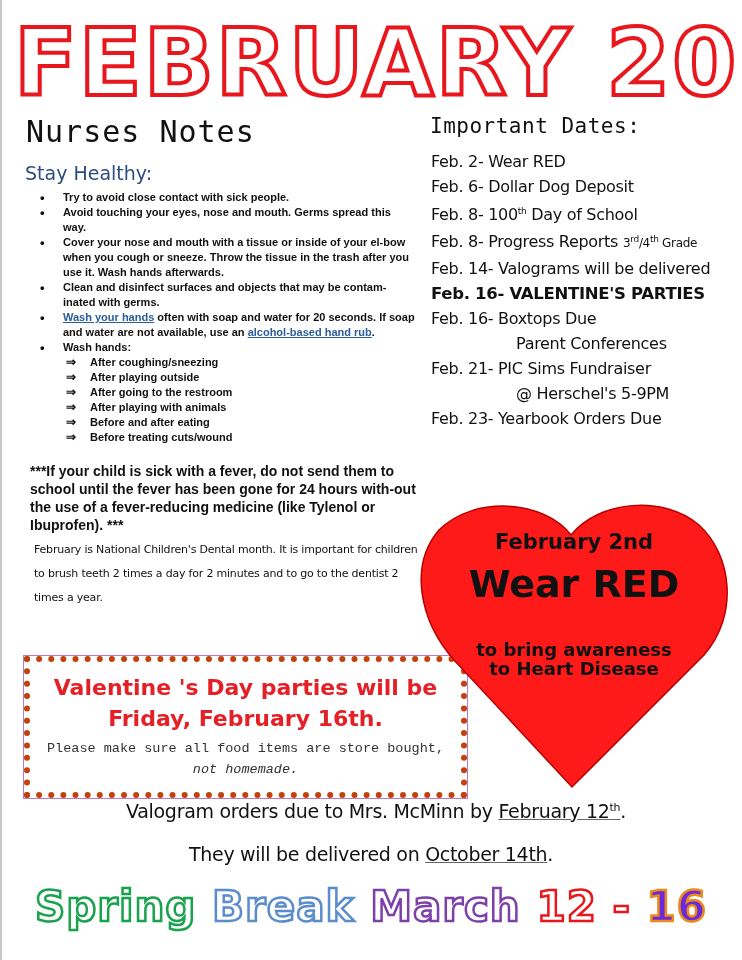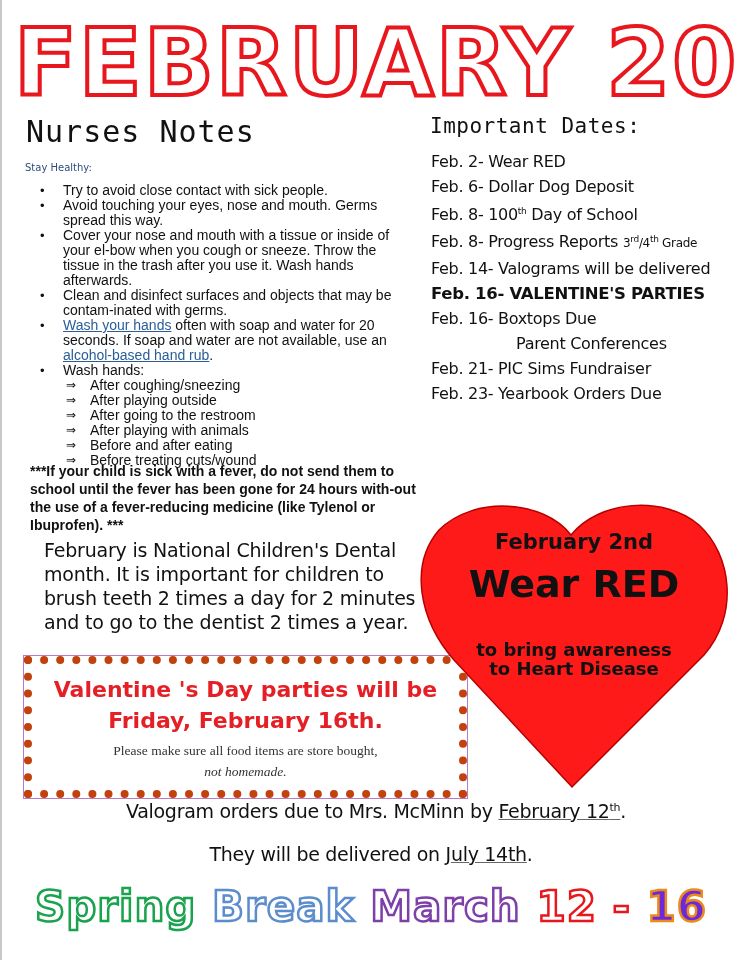--- a/index.html
+++ b/index.html
@@ -20,62 +20,63 @@
     .banner span { display: inline-block; }
 
     
     .nurses-title {
       position: absolute; left: 26px; top: 114px;
       font-family: "DejaVu Sans Mono", monospace; font-size: 30px; color: #111;
       letter-spacing: 1px;
     }
     .stay-healthy {
       position: absolute; left: 25px; top: 162px;
-      font-family: "DejaVu Sans", sans-serif; font-size: 10px; color: #2c4d80;
+      font-family: "DejaVu Sans", sans-serif; font-size: 19px; color: #2c4d80;
     }
     .tips {
-      position: absolute; left: 40px; top: 183px; width: 375px;
-      font-family: "Liberation Sans", sans-serif; font-size: 14px; line-height: 15px; color: #111;
+      position: absolute; left: 40px; top: 190px; width: 375px;
+      font-family: "Liberation Sans", sans-serif; font-size: 11px; line-height: 15px; color: #111;
       list-style: none;
+      font-weight: bold;
     }
     .tips > li { position: relative; padding-left: 23px; }
     .tips > li::before {
       content: "•"; position: absolute; left: 0; top: 0; font-size: 13px;
     }
     .tips a { color: #2a5d98; text-decoration: underline; }
     .subtips { list-style: none; margin-left: 3px; }
     .subtips li { position: relative; padding-left: 24px; }
     .subtips li::before { content: "⇒"; position: absolute; left: 0; font-size: 12px; }
 
     .fever-note {
       position: absolute; left: 30px; top: 462px; width: 388px;
       font-family: "Liberation Sans", sans-serif; font-weight: bold; font-size: 14px; line-height: 18px; color: #111;
     }
     .dental-note {
-      position: absolute; left: 44px; top: 538px; width: 386px;
-      font-family: "DejaVu Sans", sans-serif; font-size: 19px; line-height: 24px; color: #111;
+      position: absolute; left: 34px; top: 538px; width: 386px;
+      font-family: "DejaVu Sans", sans-serif; font-size: 11px; line-height: 24px; color: #111;
       letter-spacing: -0.2px;
     }
 
     
     .valentine-box {
       position: absolute; left: 24px; top: 656px; width: 443px; height: 142px;
-      border: 8px solid #c2410c;
+      border: 6px solid #c2410c;
       border-style: dotted;
       background: #fff;
       text-align: center;
       outline: 1px solid #b57cc4;
     }
     .vb-headline {
       margin-top: 10px;
       font-family: "DejaVu Sans", sans-serif; font-weight: bold; font-size: 22px; line-height: 31px; color: #e41f26;
     }
     .vb-sub {
       margin-top: 4px;
-      font-family: Liberation Serif, serif; font-size: 13.5px; line-height: 21px; color: #333;
+      font-family: Liberation Mono, monospace; font-size: 13.5px; line-height: 21px; color: #333;
       font-weight: 300;
     }
     .vb-sub em { font-style: italic; }
 
     
     .dates-title {
       position: absolute; left: 430px; top: 114px;
       font-family: "DejaVu Sans Mono", monospace; font-size: 21px; color: #111; letter-spacing: 0.5px;
     }
     .dates {
@@ -169,20 +170,21 @@
 <ul class="dates">
   <li><span>Feb. 2-</span><span> Wear RED</span></li>
   <li><span>Feb. 6-</span><span> Dollar Dog Deposit</span></li>
   <li><span>Feb. 8-</span><span> 100</span><sup>th</sup><span> Day of School</span></li>
   <li><span>Feb. 8-</span><span> Progress Reports </span><span class="small"><span>3</span><sup>rd</sup><span>/4</span><sup>th</sup><span> Grade</span></span></li>
   <li><span>Feb. 14-</span><span> Valograms will be delivered</span></li>
   <li class="bold"><span>Feb. 16-</span><span> VALENTINE'S PARTIES</span></li>
   <li><span>Feb. 16-</span><span> Boxtops Due</span></li>
   <li><span class="indent">Parent Conferences</span></li>
   <li><span>Feb. 21-</span><span> PIC Sims Fundraiser</span></li>
+  <li><span class="indent">@ Herschel's 5-9PM</span></li>
   <li><span>Feb. 23-</span><span> Yearbook Orders Due</span></li>
 </ul>
 
 <div class="heart-wrap">
   <svg width="320" height="300" viewBox="0 0 320 300">
     <path d="M157 45 C 130 10, 60 5, 25 40 C -5 75, 5 130, 40 170 L 158 297 L 290 165 C 325 125, 318 65, 285 35 C 250 5, 185 10, 157 45 Z" fill="#ff1a1a" stroke="#b80000" stroke-width="1.5"></path>
   </svg>
   <div class="heart-text">
     <div class="heart-l1">February 2nd</div>
     <div class="heart-l2">Wear RED</div>
@@ -190,21 +192,21 @@
       <div>to bring awareness</div>
       <div>to Heart Disease</div>
     </div>
   </div>
 </div>
 
 <div class="valogram-line">
   <span>Valogram orders due to Mrs. McMinn by </span><span class="ul"><span>February 12</span><sup>th</sup></span><span>.</span>
 </div>
 <div class="delivered-line">
-  <span>They will be delivered on </span><span class="ul">July 14th</span><span>.</span>
+  <span>They will be delivered on </span><span class="ul">October 14th</span><span>.</span>
 </div>
 
 <div class="spring-break">
   <span class="sb-green">Spring</span>
   <span class="sb-blue">Break</span>
   <span class="sb-purple">March</span>
   <span class="sb-red">12</span>
   <span class="sb-red">-</span>
   <span class="sb-orange">16</span>
 </div>

